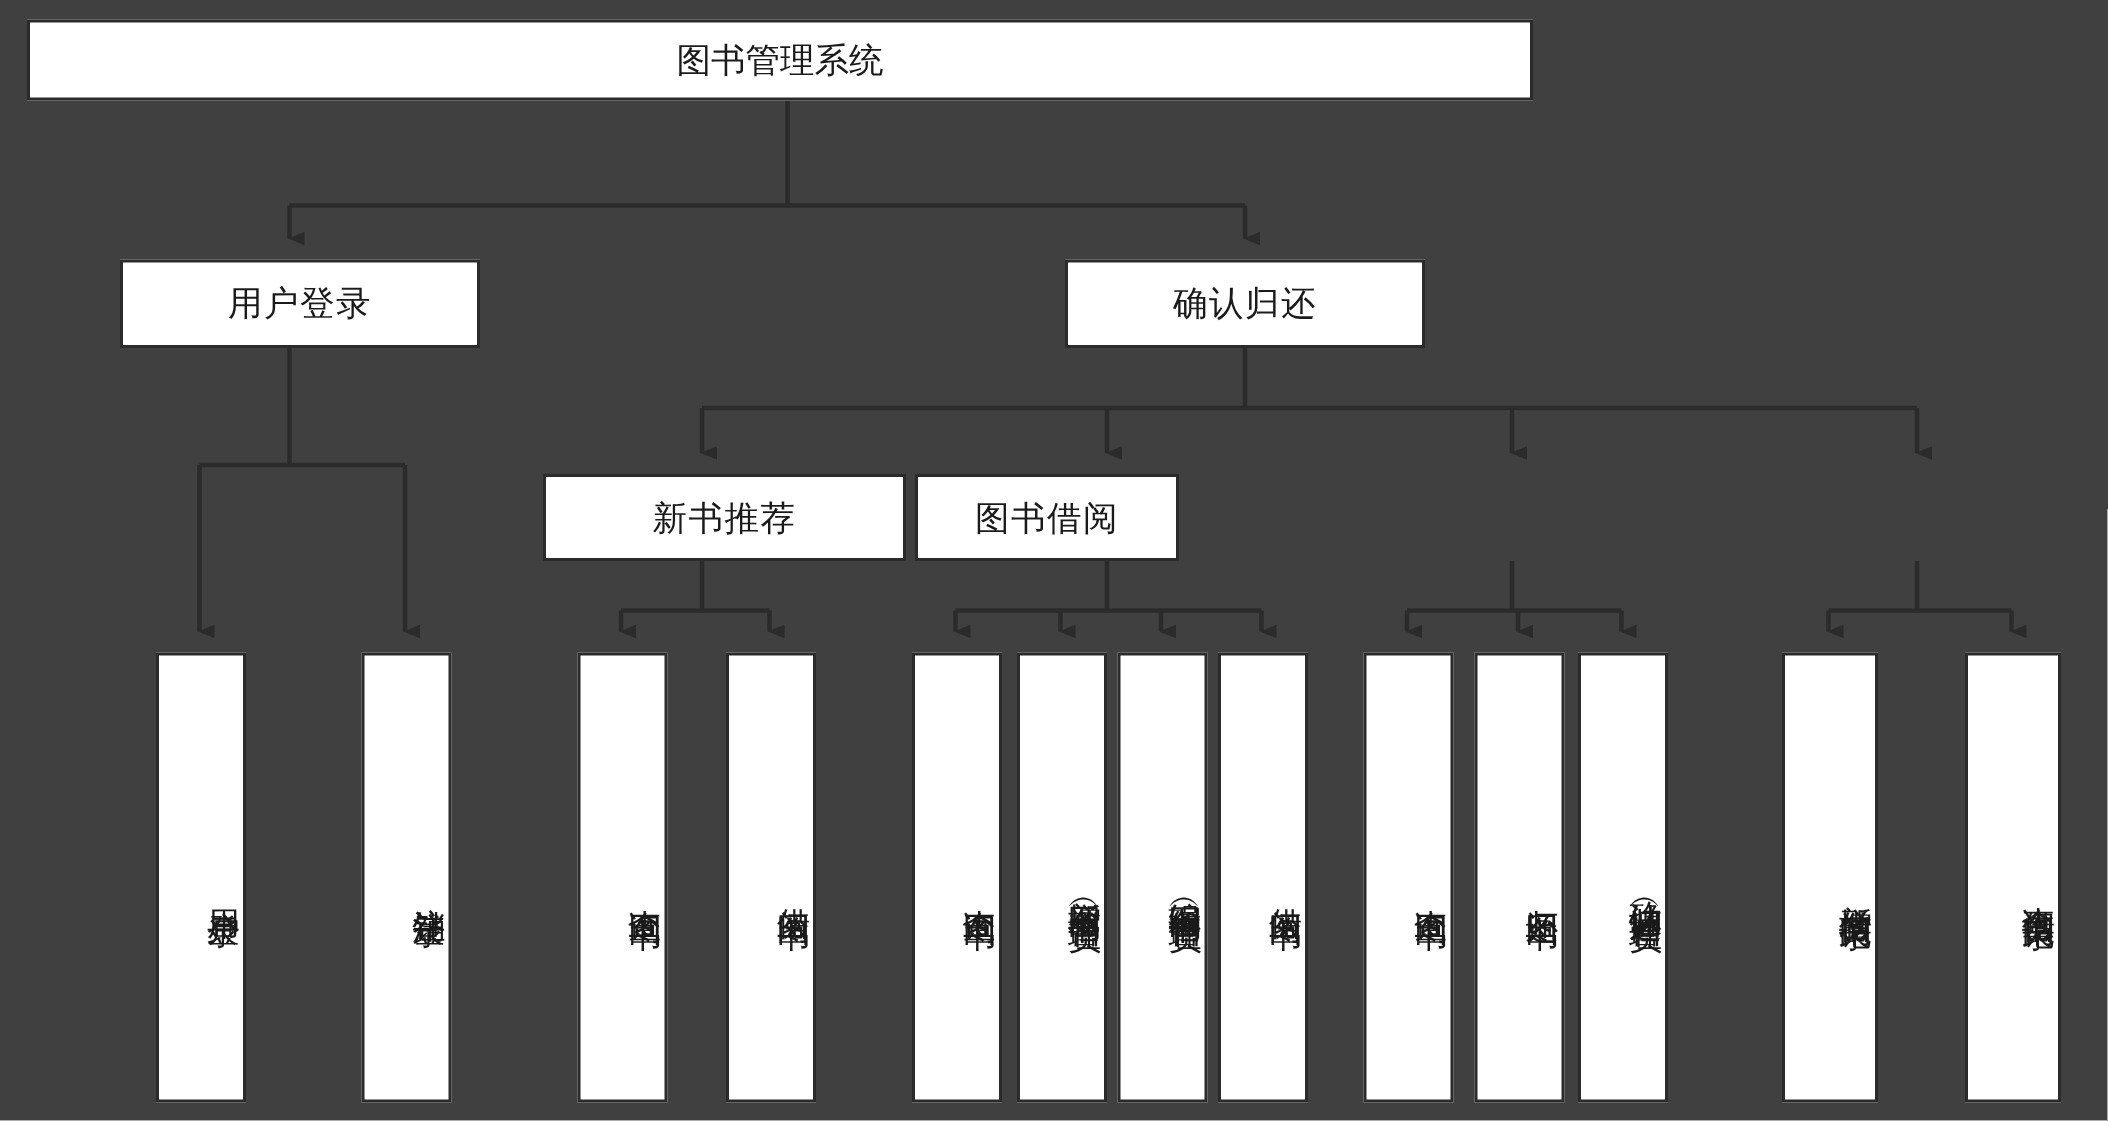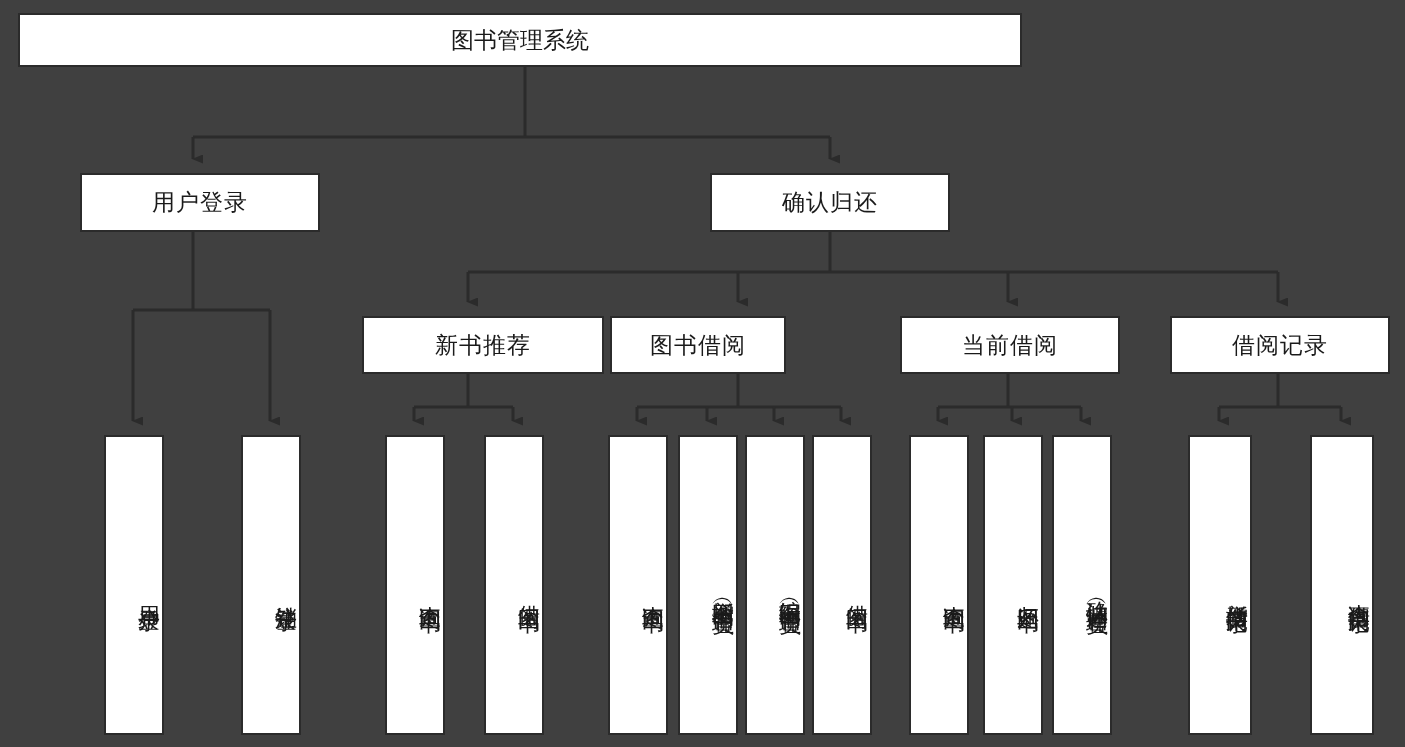--- a/index.html
+++ b/index.html
@@ -124,26 +124,20 @@
   <div class="node-box horizontal" style="left: 710px; top: 173px; width: 240px; height: 59px;">
     <span class="node-label">确认归还</span>
   </div>
 
   <div class="node-box horizontal" style="left: 362px; top: 316px; width: 242px; height: 58px;">
     <span class="node-label">新书推荐</span>
   </div>
   <div class="node-box horizontal" style="left: 610px; top: 316px; width: 176px; height: 58px;">
     <span class="node-label">图书借阅</span>
   </div>
-  <div class="node-box horizontal" style="left: 900px; top: 316px; width: 220px; height: 58px;">
-    <span class="node-label">当前借阅</span>
-  </div>
-  <div class="node-box horizontal" style="left: 1170px; top: 316px; width: 220px; height: 58px;">
-    <span class="node-label">借阅记录</span>
-  </div>
 
   <div class="node-box vertical" style="left: 104px; top: 435px; width: 60px; height: 300px;">
     <span class="node-label">用户登录</span>
   </div>
   <div class="node-box vertical" style="left: 241px; top: 435px; width: 60px; height: 300px;">
     <span class="node-label">注销登录</span>
   </div>
   <div class="node-box vertical" style="left: 385px; top: 435px; width: 60px; height: 300px;">
     <span class="node-label">查询图书</span>
   </div>

